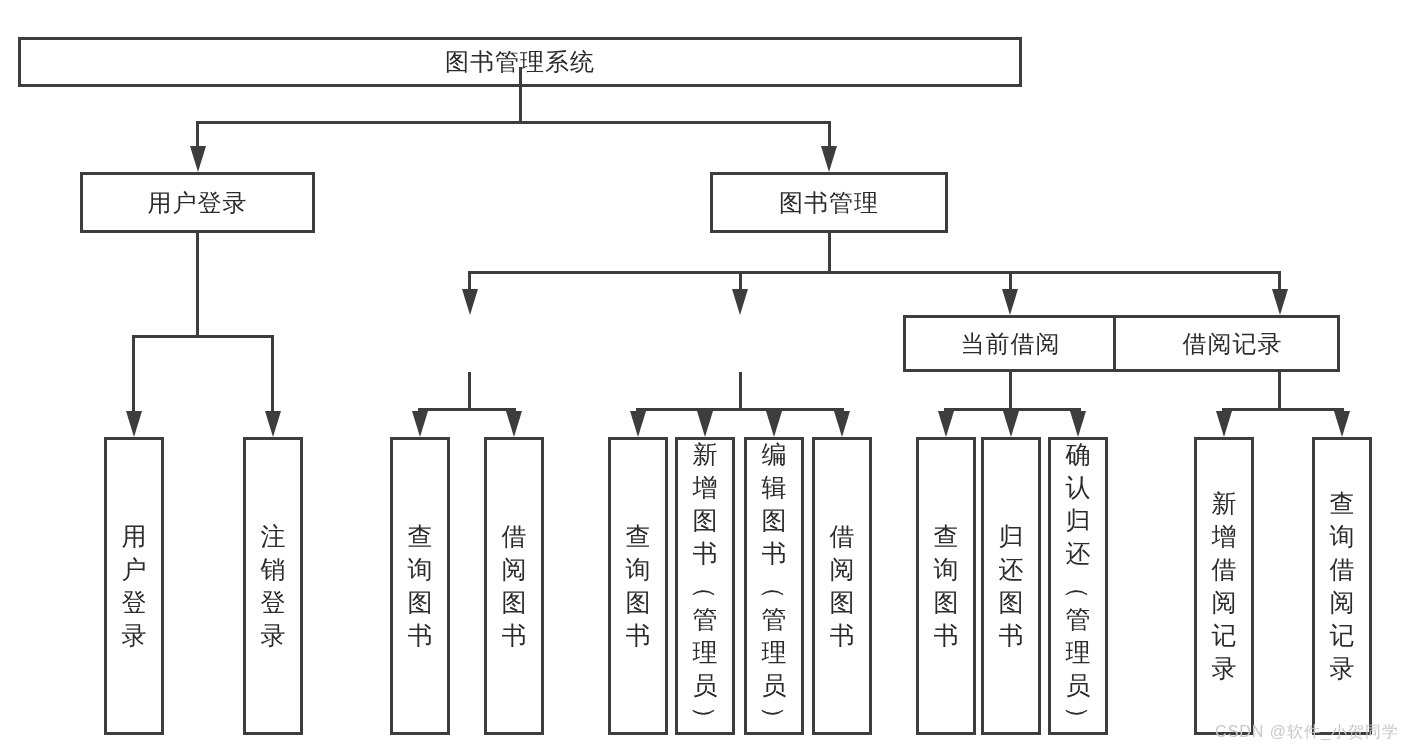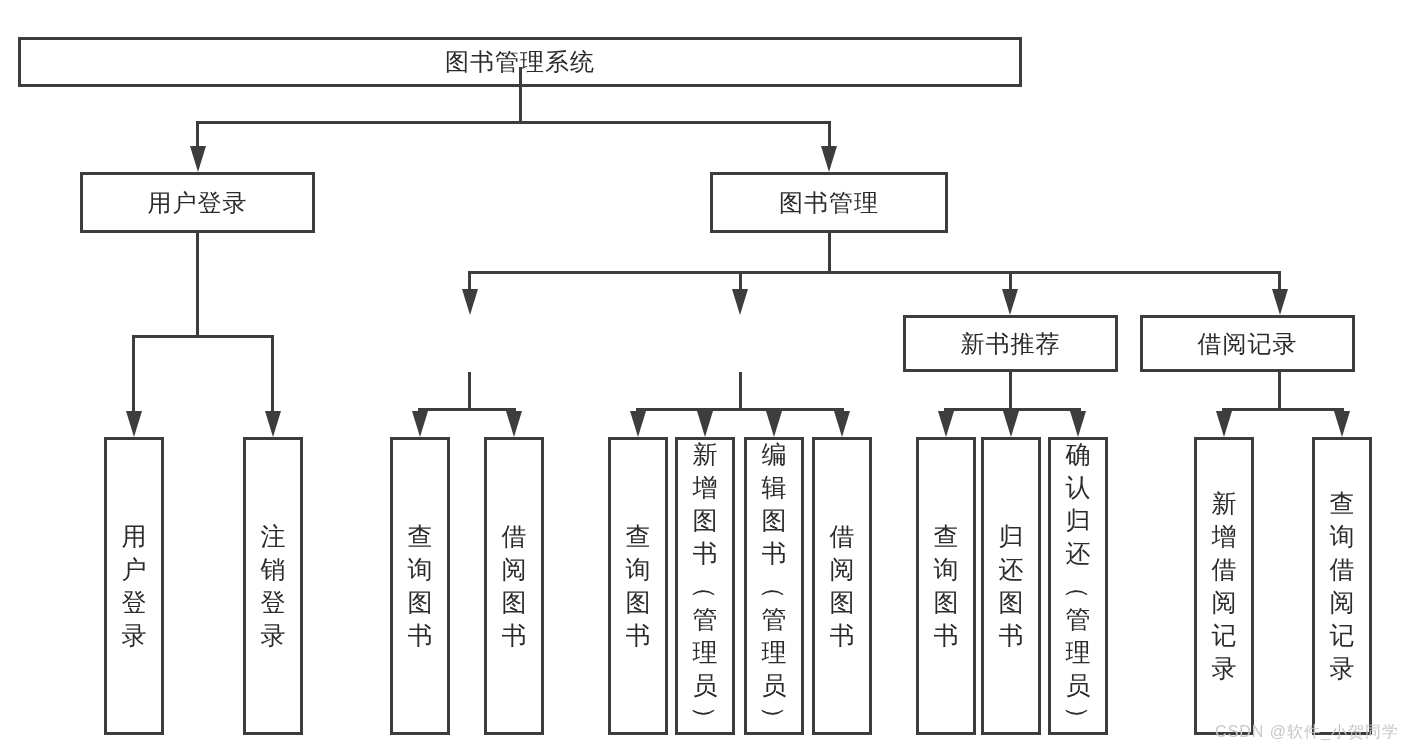--- a/index.html
+++ b/index.html
@@ -89,24 +89,24 @@
     <span>用户登录</span>
   </div>
 
   <div class="node" style="left:710px;top:172px;width:232px;height:55px;">
     <span>图书管理</span>
   </div>
 
 
 
   <div class="node" style="left:903px;top:315px;width:209px;height:51px;">
-    <span>新书推荐</span>
-  </div>
-
-  <div class="node" style="left:1140px;top:315px;width:209px;height:51px;">
+    <span>当前借阅</span>
+  </div>
+
+  <div class="node" style="left:1113px;top:315px;width:209px;height:51px;padding-left:12px;">
     <span>借阅记录</span>
   </div>
 
   <div class="leaf" style="left:104px;">
     <span class="vtext">
         <span class="vchar">用</span>
         <span class="vchar">户</span>
         <span class="vchar">登</span>
         <span class="vchar">录</span>
       </span>

